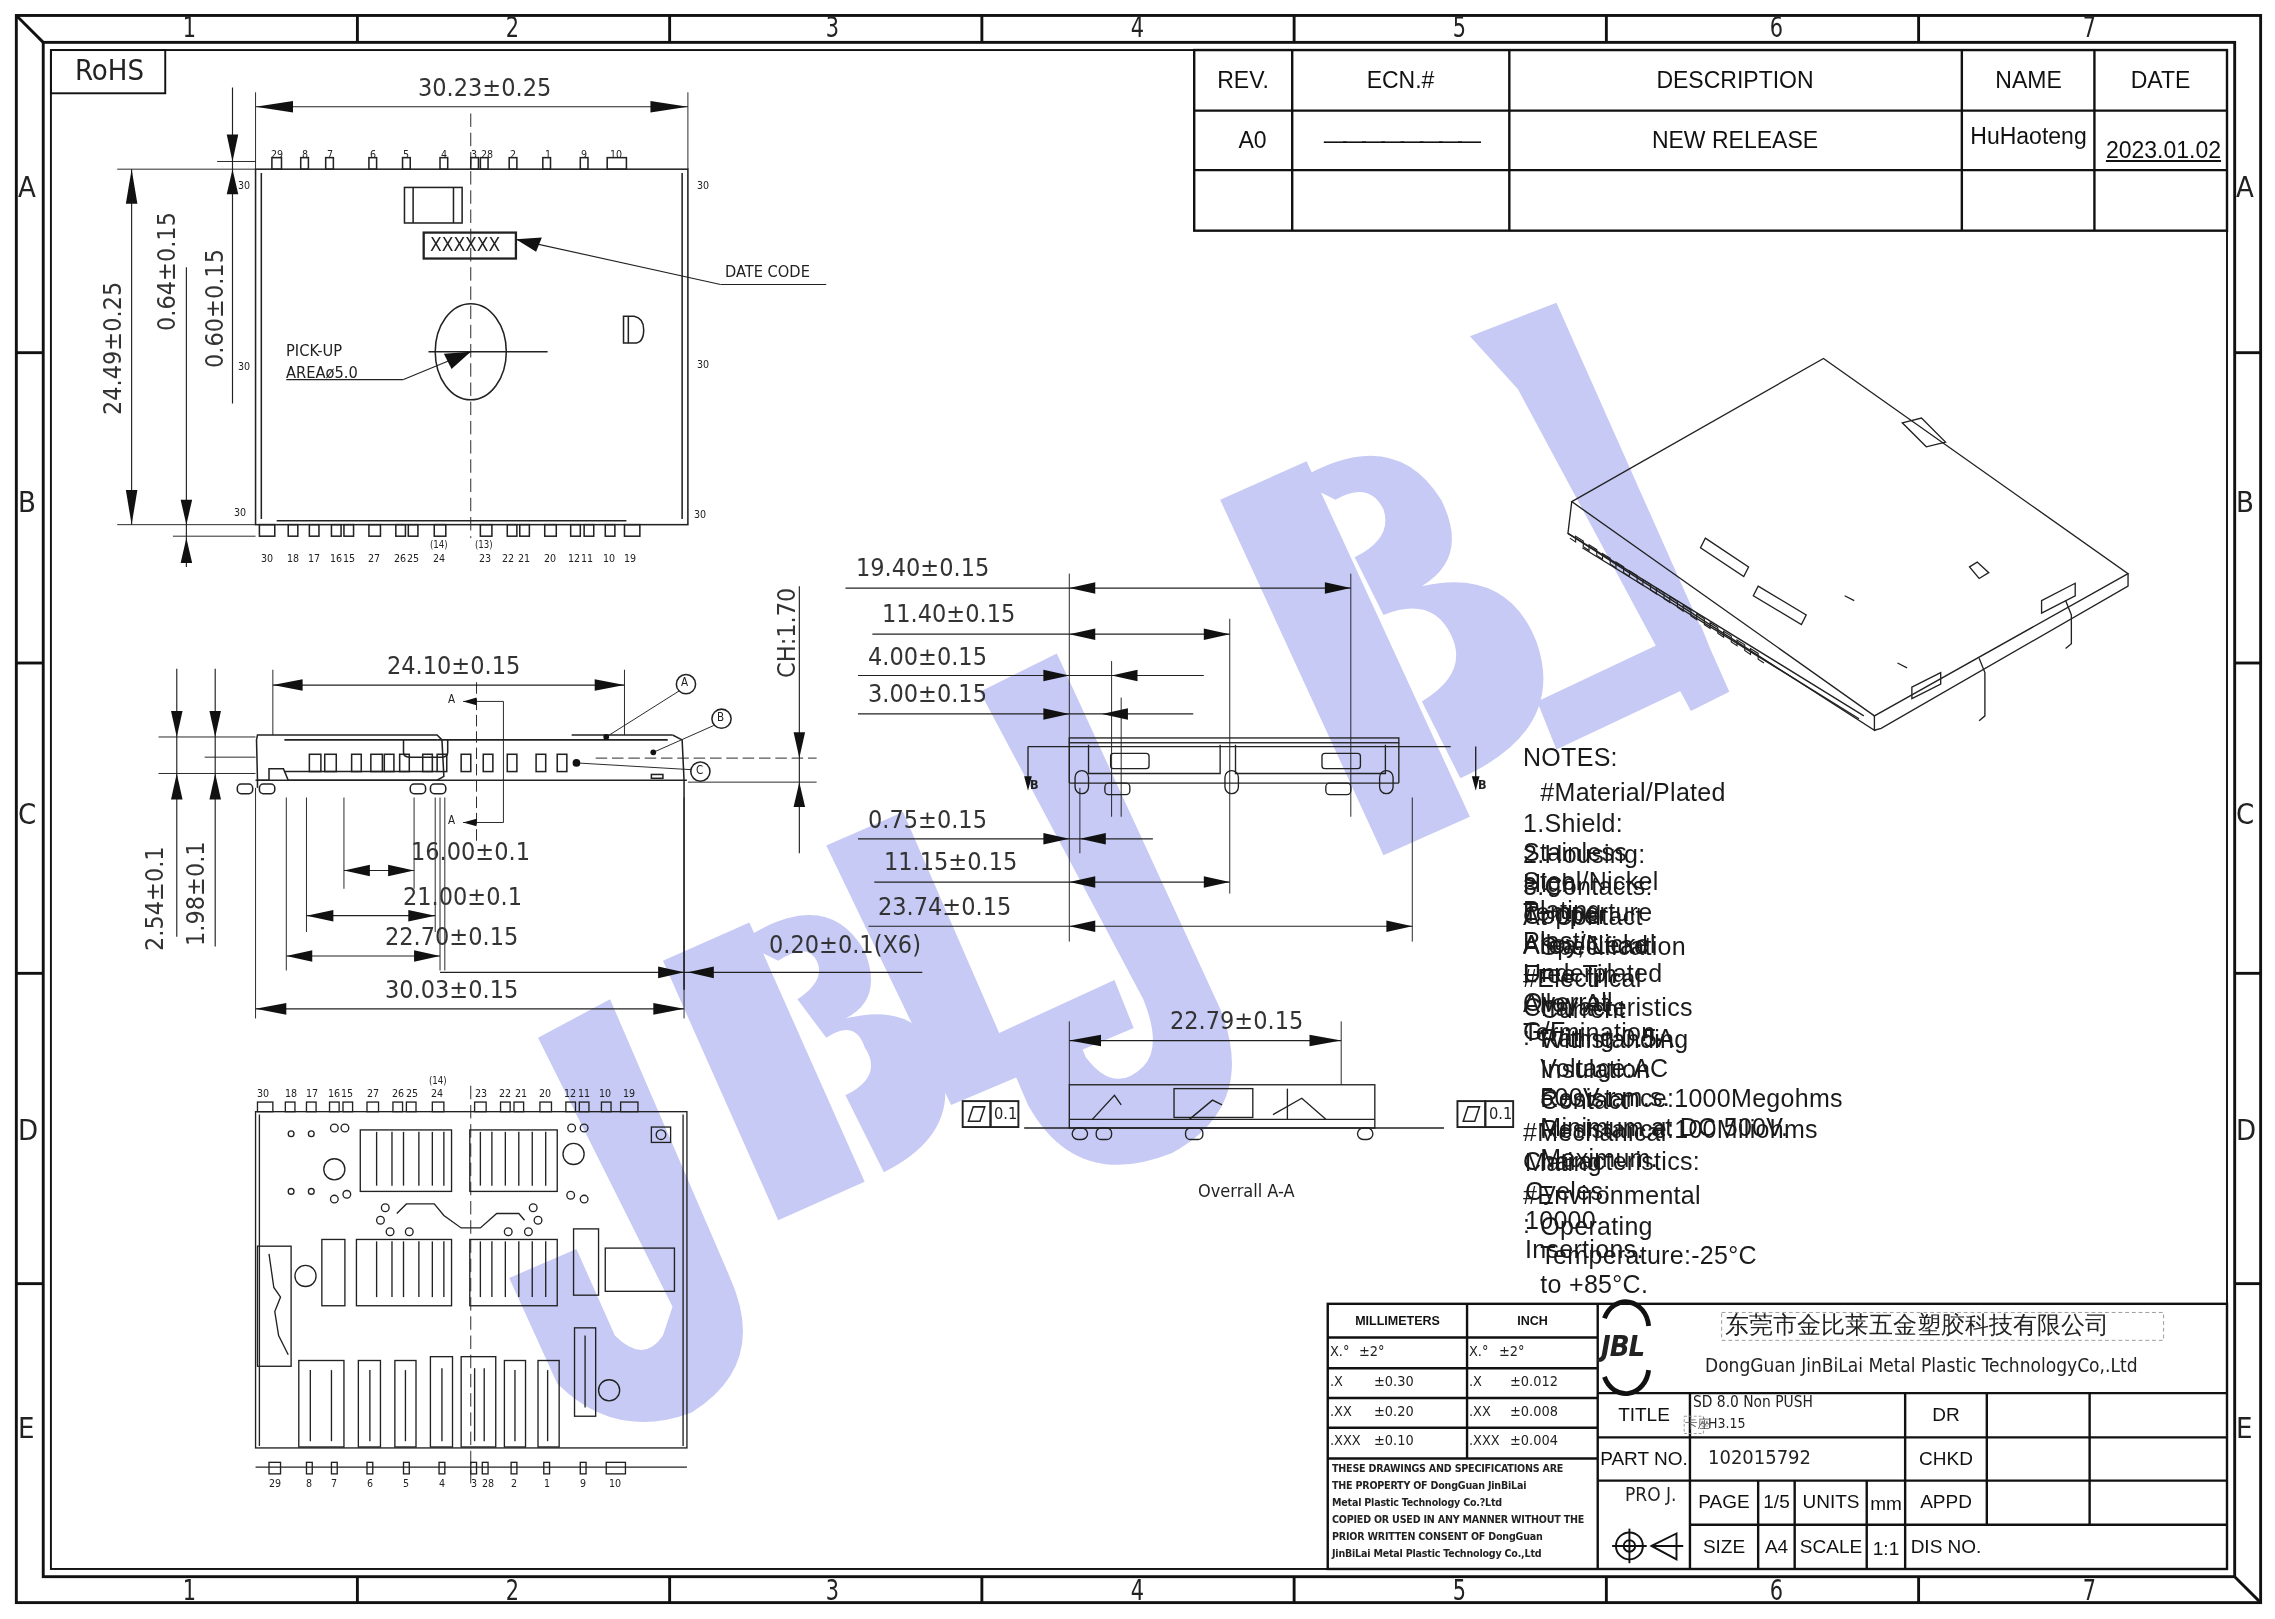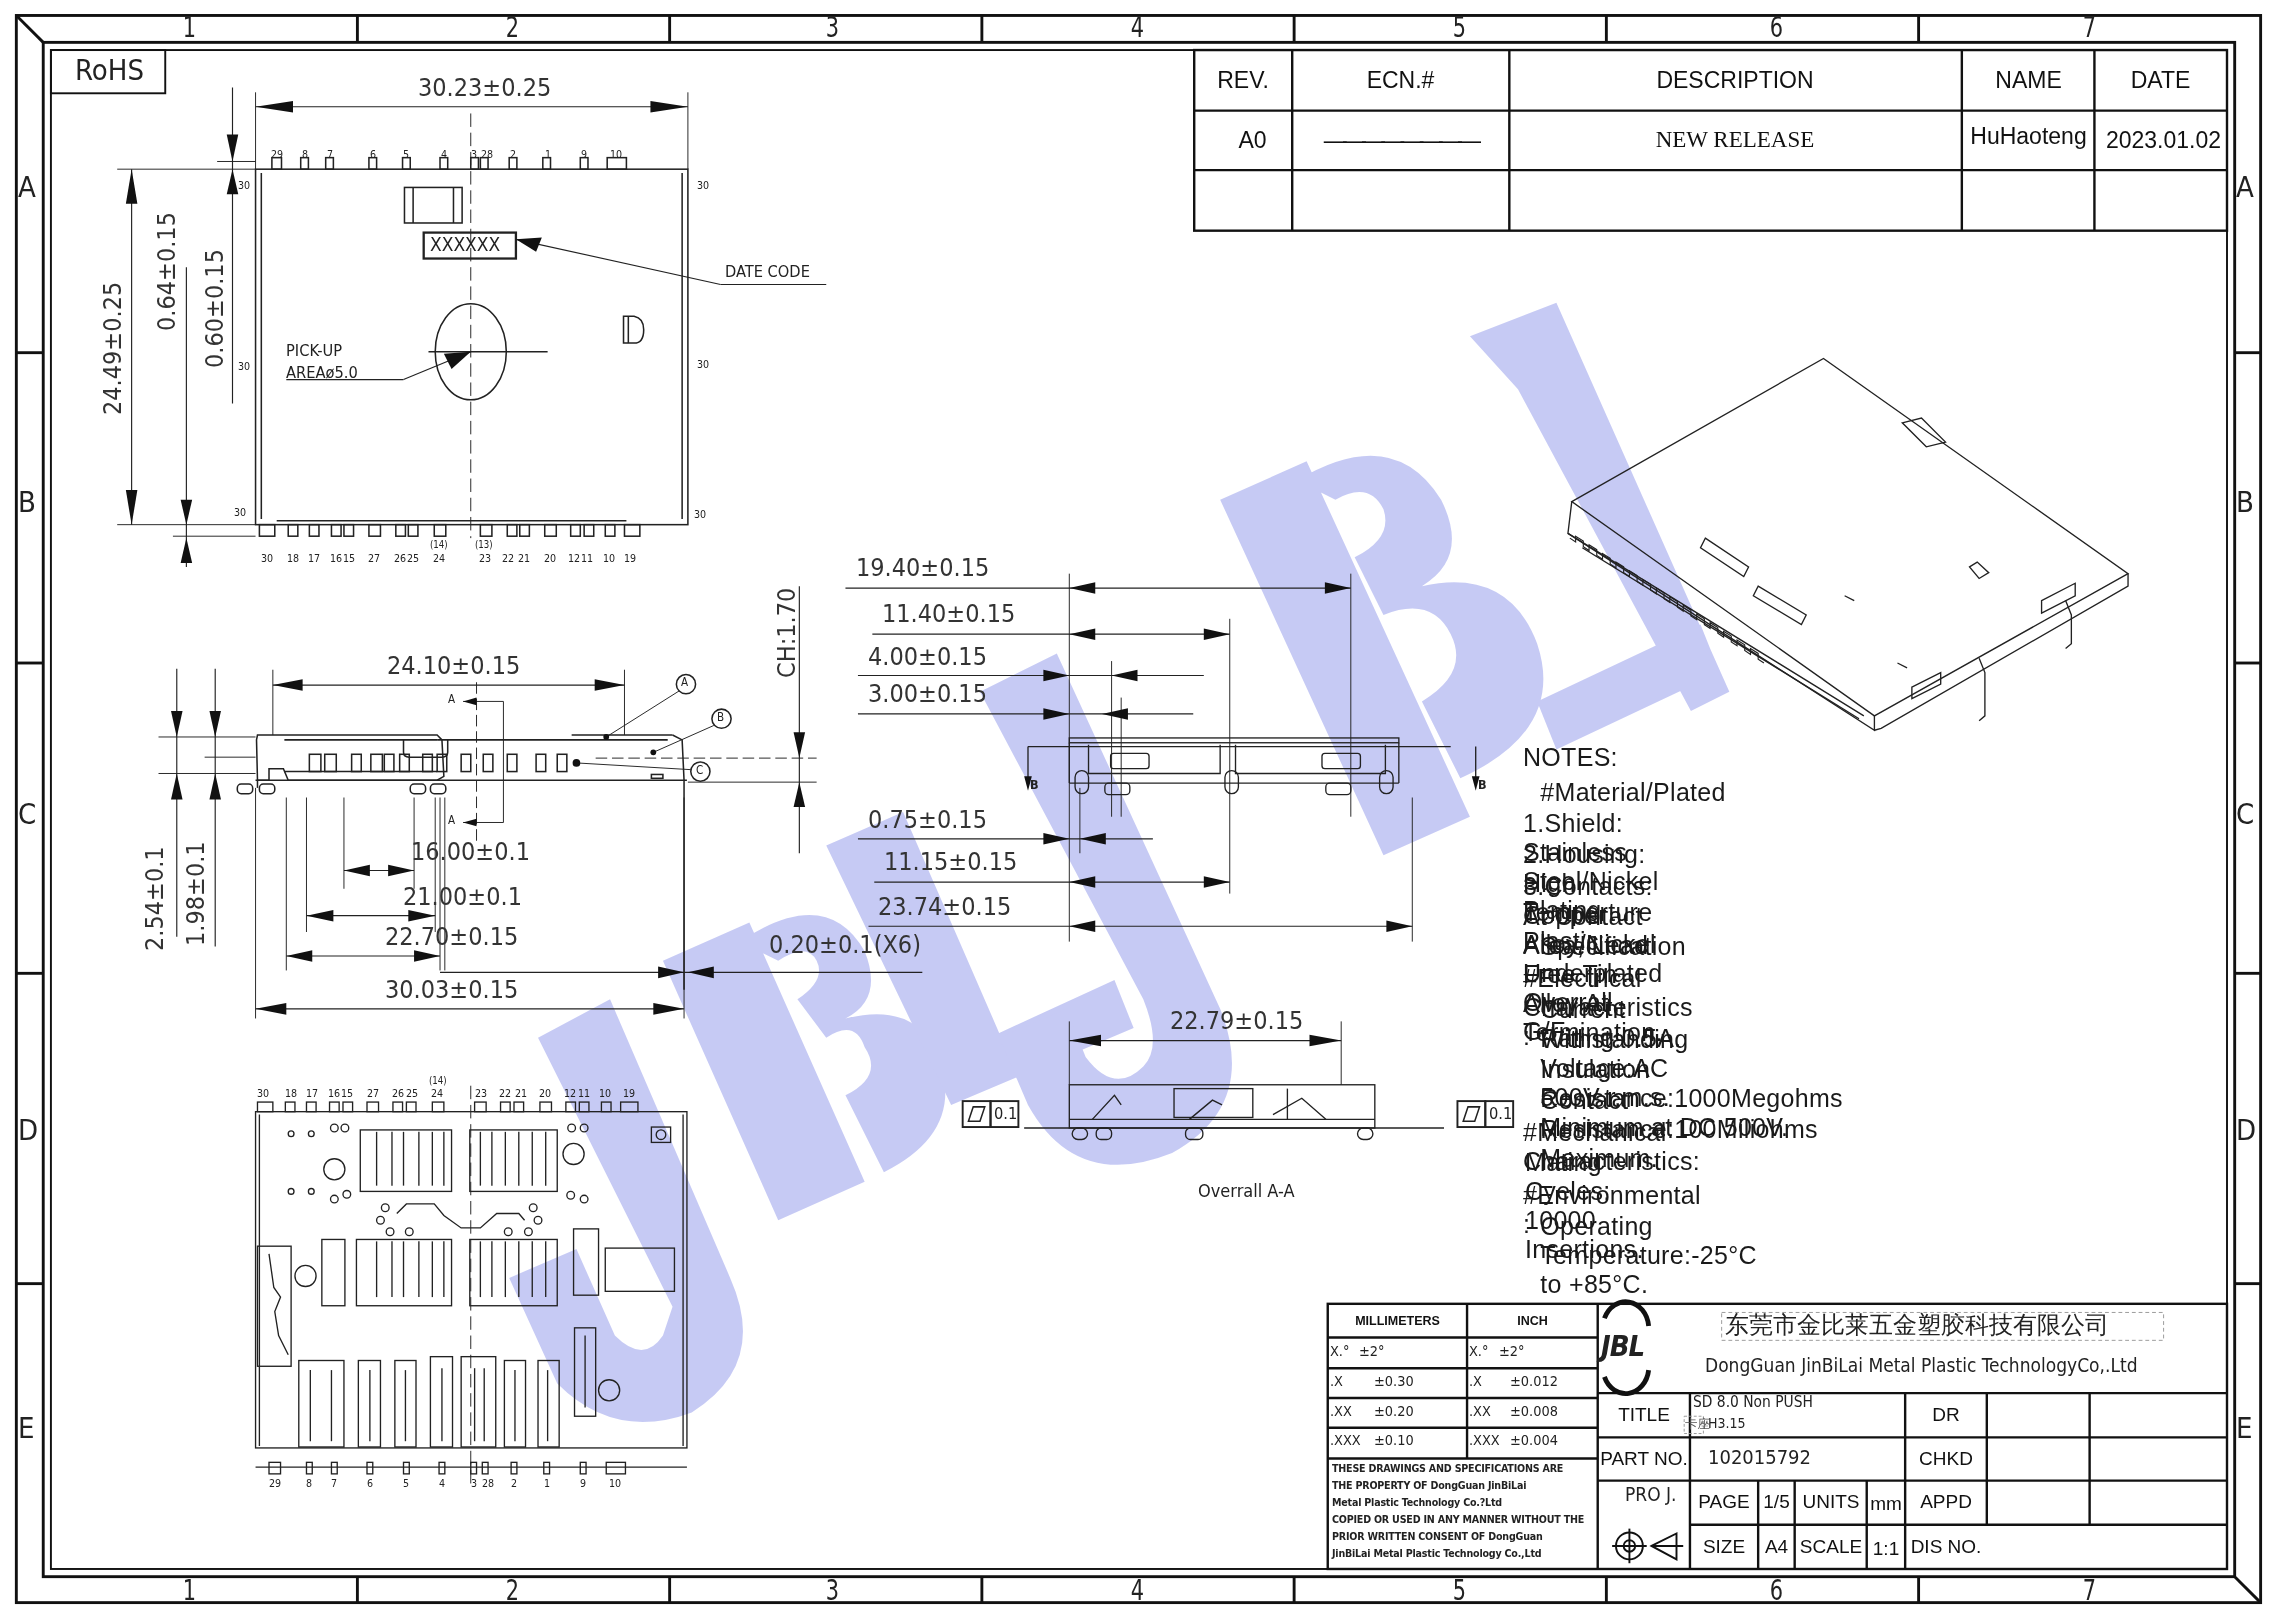--- a/index.html
+++ b/index.html
@@ -104,23 +104,23 @@
     </g>
   </svg>
   <div class="cell rev-h" style="left:1194px;top:50px;width:98px;height:61px;">REV.</div>
   <div class="cell rev-h" style="left:1292px;top:50px;width:217px;height:61px;">ECN.#</div>
   <div class="cell rev-h" style="left:1509px;top:50px;width:452px;height:61px;">DESCRIPTION</div>
   <div class="cell rev-h" style="left:1962px;top:50px;width:133px;height:61px;">NAME</div>
   <div class="cell rev-h" style="left:2094px;top:50px;width:133px;height:61px;">DATE</div>
 
   <div class="cell rev-c" style="left:1194px;top:110px;width:117px;height:60px;">A0</div>
   <div class="cell rev-c" style="left:1292px;top:110px;width:217px;height:60px;letter-spacing:-3.8px;">————————</div>
-  <div class="cell rev-c" style="left:1509px;top:110px;width:452px;height:60px;font-family:Liberation Serif, serif;">NEW RELEASE</div>
+  <div class="cell rev-c" style="left:1509px;top:110px;width:452px;height:60px;">NEW RELEASE</div>
   <div class="cell rev-c" style="left:1962px;top:106px;width:133px;height:60px;">HuHaoteng</div>
-  <div class="cell rev-c" style="left:2094px;top:110px;width:139px;height:60px;">2023.01.02</div>
+  <div class="cell rev-c" style="left:2094px;top:120px;width:139px;height:60px;text-decoration:underline;">2023.01.02</div>
 </div>
 
 <svg width="2276" height="1620" style="opacity:0.95;" viewBox="0 0 2369 1686">
   <g fill="#c4c8f4">
 
     <path d="M560,1080 L635,1040 L760,1330 Q800,1420 720,1470 Q640,1500 580,1440 L530,1330 L600,1300 L640,1390 Q670,1420 690,1390 L700,1360 Z"></path>
 
     <path d="M690,1000 L780,960 L900,1230 L810,1270 Z M770,980 Q860,920 900,990 Q920,1040 880,1060 Q960,1040 980,1110 Q1000,1180 920,1220 L880,1140 Q920,1120 900,1090 Q890,1060 860,1080 L830,1040 Q860,1020 850,1000 Q840,980 810,1000 Z"></path>
 
     <path d="M860,880 L940,845 L1040,1075 L1160,1020 L1180,1070 L990,1150 Z"></path>

